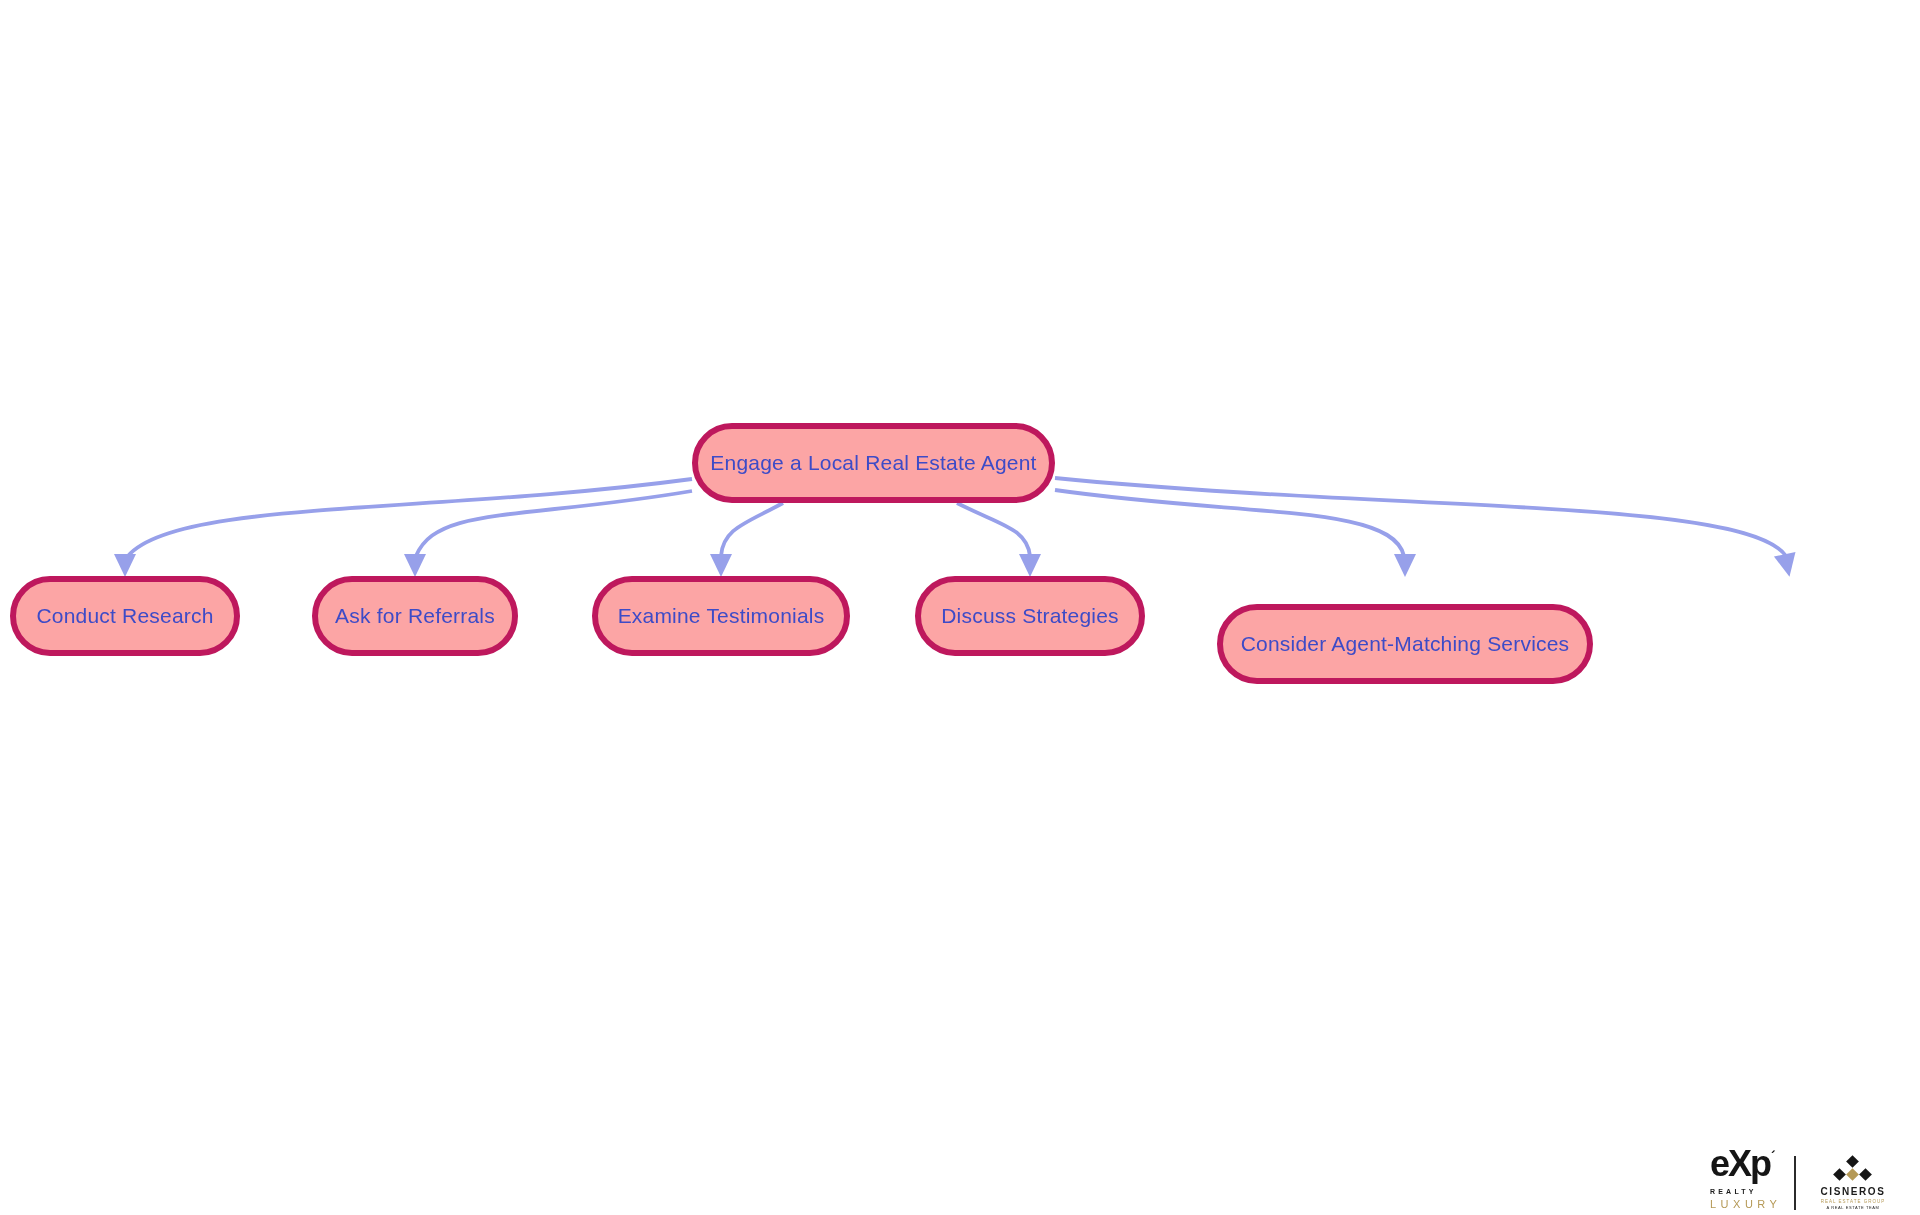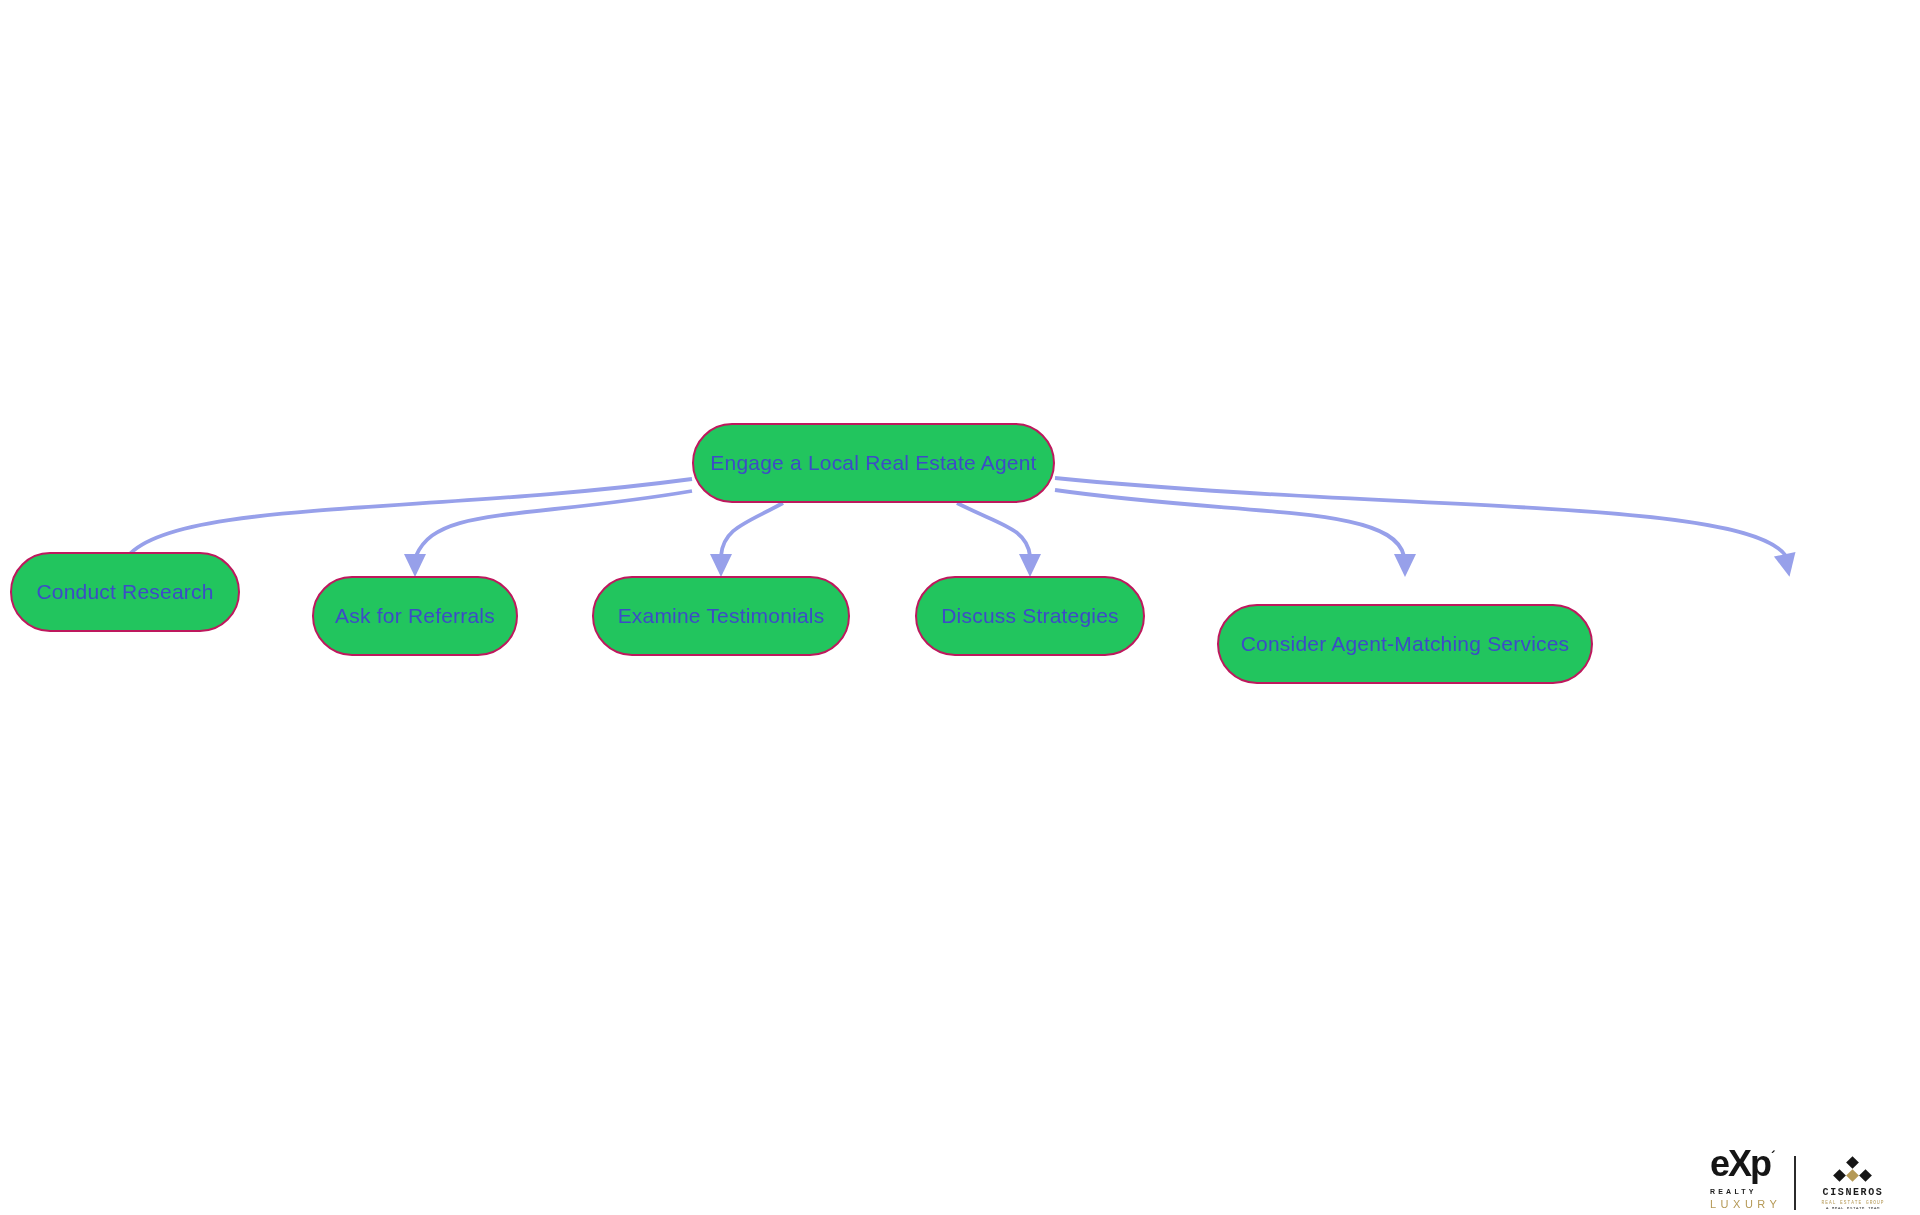--- a/index.html
+++ b/index.html
@@ -8,52 +8,52 @@
     width:1920px;height:1215px;
     background:#ffffff;
     font-family:"Liberation Sans", sans-serif;
     overflow:hidden;
   }
   .edges{position:absolute;left:0;top:0;}
   .node{
     position:absolute;
     height:80px;
     box-sizing:border-box;
-    background:#22c55e;
-    border:2px solid #be185d;
+    background:#fca5a5;
+    border:6px solid #be185d;
     border-radius:40px;
     display:flex;align-items:center;justify-content:center;
     color:#3d4bc7;
     font-size:21px;
     letter-spacing:0.2px;
     white-space:nowrap;
   }
   .node-root{left:692px;top:423px;width:363px;}
-  .node-c1{left:10px;top:552px;width:230px;}
+  .node-c1{left:10px;top:576px;width:230px;}
   .node-c2{left:312px;top:576px;width:206px;}
   .node-c3{left:592px;top:576px;width:258px;}
   .node-c4{left:915px;top:576px;width:230px;}
   .node-c5{left:1217px;top:604px;width:376px;}
   .node-c6{left:1668px;top:576px;width:242px;}
 
   
   .brand{
     position:absolute;left:1700px;top:1124px;width:220px;height:86px;
     display:flex;align-items:flex-end;
   }
   .exp-block{width:92px;padding-left:10px;box-sizing:border-box;color:#1c1c1c;}
   .exp-wordmark{
     font-size:36px;font-weight:800;line-height:30px;letter-spacing:-2px;
     color:#151515;position:relative;
   }
   .exp-mark{font-size:14px;font-weight:700;position:relative;top:-14px;left:1px;letter-spacing:0;}
   .exp-realty{font-size:7px;font-weight:700;letter-spacing:3.2px;color:#1c1c1c;margin-top:2px;}
   .exp-luxury{font-size:11px;font-weight:400;letter-spacing:4.5px;color:#b59956;margin-top:3px;}
   .brand-divider{width:2px;height:54px;background:#2b2b2b;margin:4px 12px 0 2px;}
-  .cis-block{width:90px;text-align:center;font-family:Liberation Mono, monospace;}
+  .cis-block{width:90px;text-align:center;}
   .cis-diamonds{position:relative;height:26px;width:60px;margin:2px auto 0;}
   .cis-diamonds span{position:absolute;width:9px;height:9px;transform:rotate(45deg);}
   .d-top{left:25px;top:0;background:#151515;}
   .d-left{left:12px;top:13px;background:#151515;}
   .d-right{left:38px;top:13px;background:#151515;}
   .d-center{left:25px;top:13px;background:#b59956;}
   .cis-name{font-size:10px;font-weight:700;letter-spacing:1.6px;color:#1c1c1c;margin-top:3px;white-space:nowrap;}
   .cis-line-gold{font-size:4.5px;letter-spacing:1px;color:#b59956;margin-top:2px;white-space:nowrap;}
   .cis-line-dark{font-size:4px;letter-spacing:0.6px;color:#1c1c1c;margin-top:1.5px;white-space:nowrap;}
 </style>

